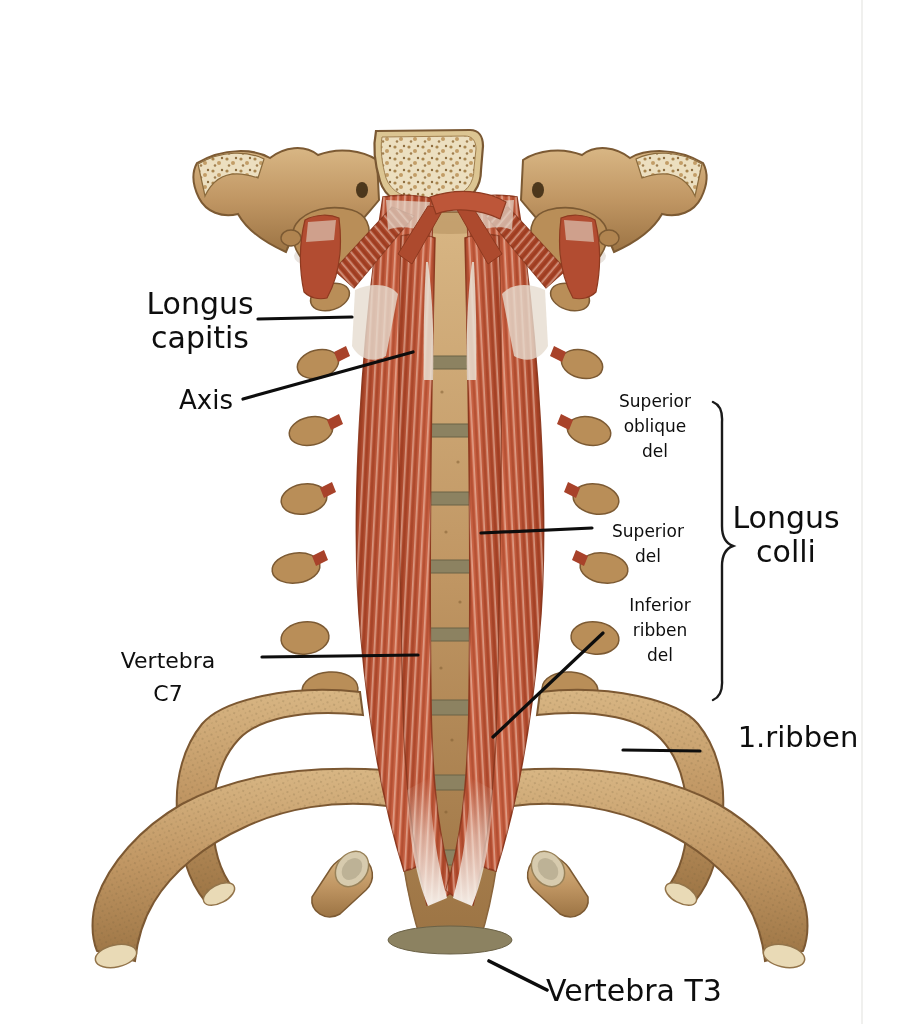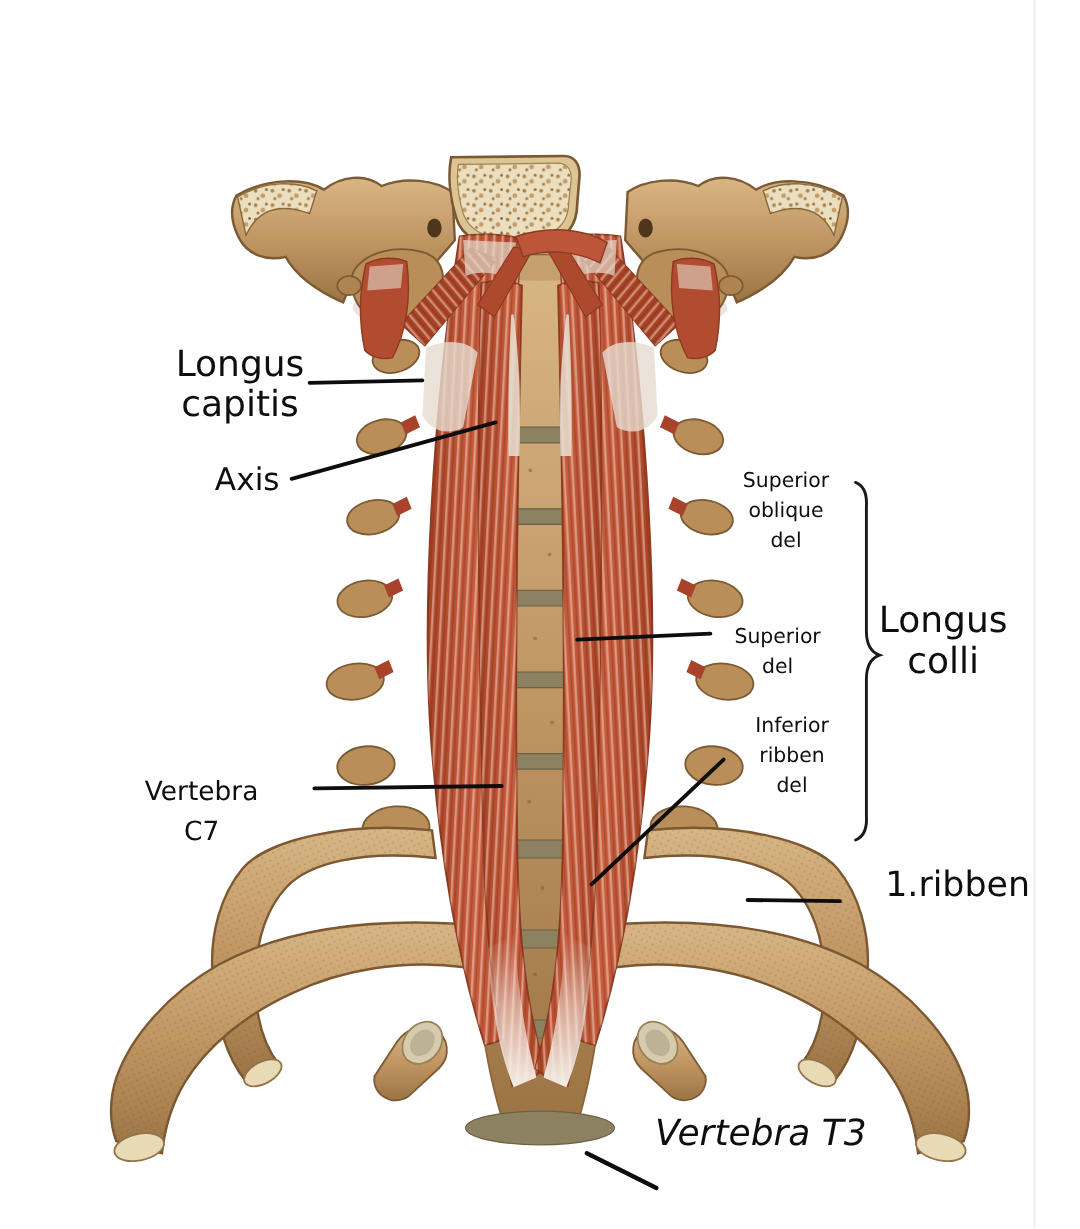--- a/index.html
+++ b/index.html
@@ -203,15 +203,15 @@
 <div class="lbl sm" style="left:648px;top:519px;">Superior
 del</div>
 <div class="lbl sm" style="left:660px;top:593px;">Inferior
 ribben
 del</div>
 <div class="lbl lg" style="left:786px;top:501px;">Longus
 colli</div>
 <div class="lbl md2" style="left:168px;top:644px;">Vertebra
 C7</div>
 <div class="lbl lg" style="left:770px;top:721px;font-size:29px;margin-left:28px;">1.ribben</div>
-<div class="lbl lg" style="left:634px;top:928px;font-style:italic;">Vertebra T3</div>
+<div class="lbl lg" style="left:634px;top:974px;">Vertebra T3</div>
 
 </div>
 
 </body></html>

